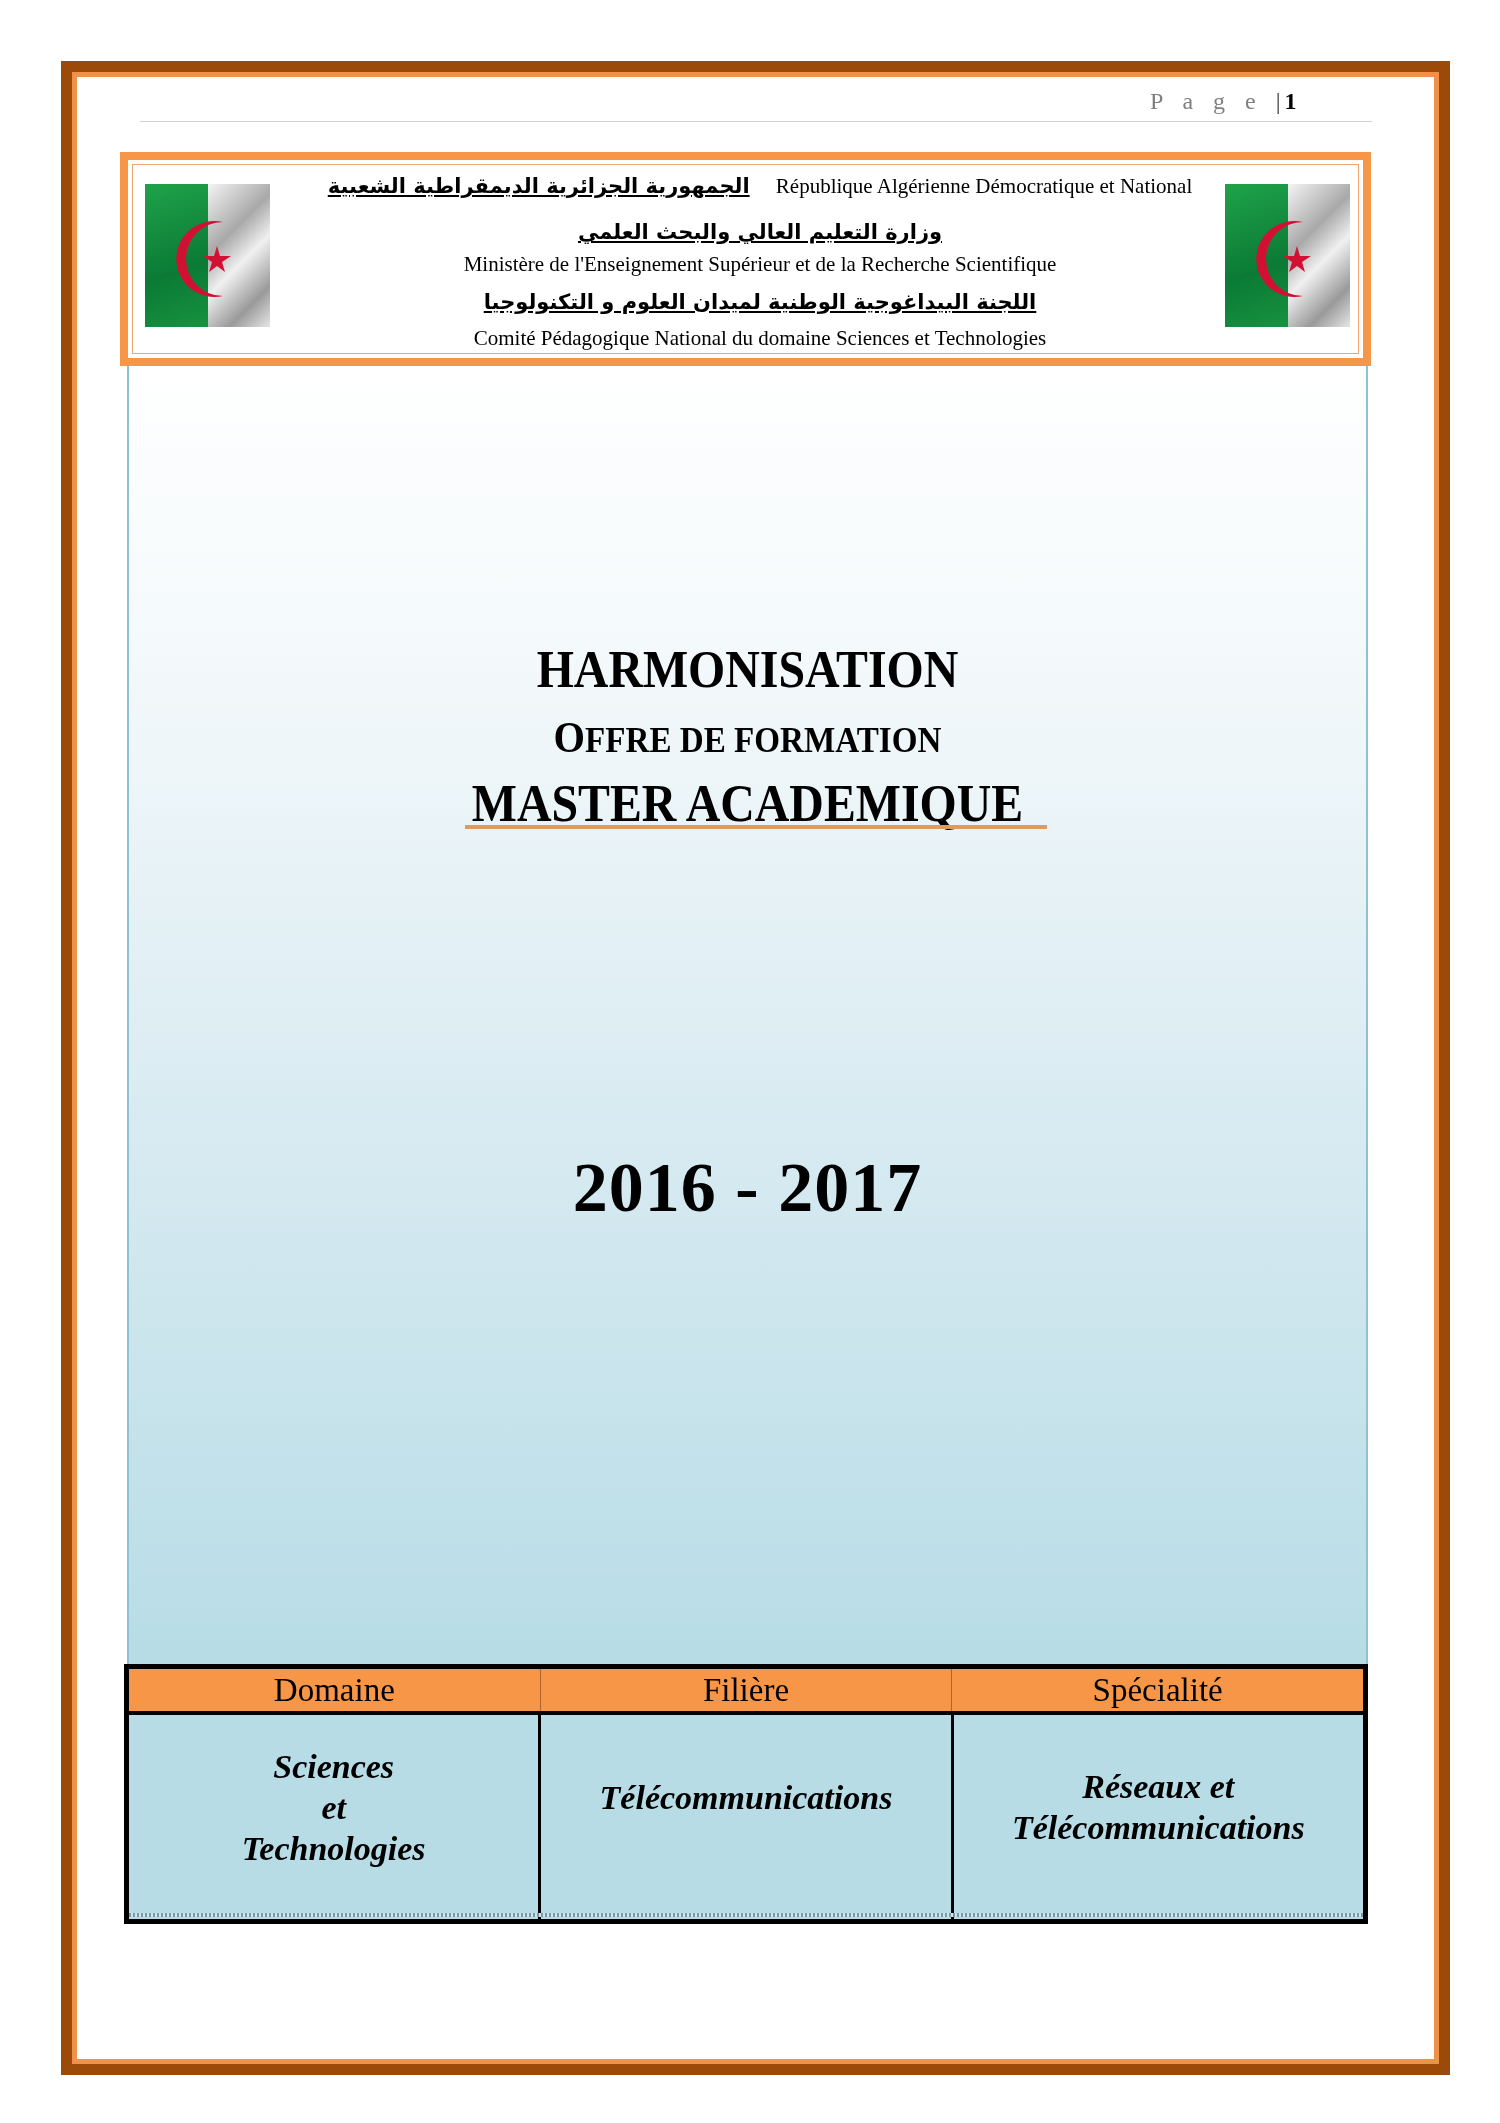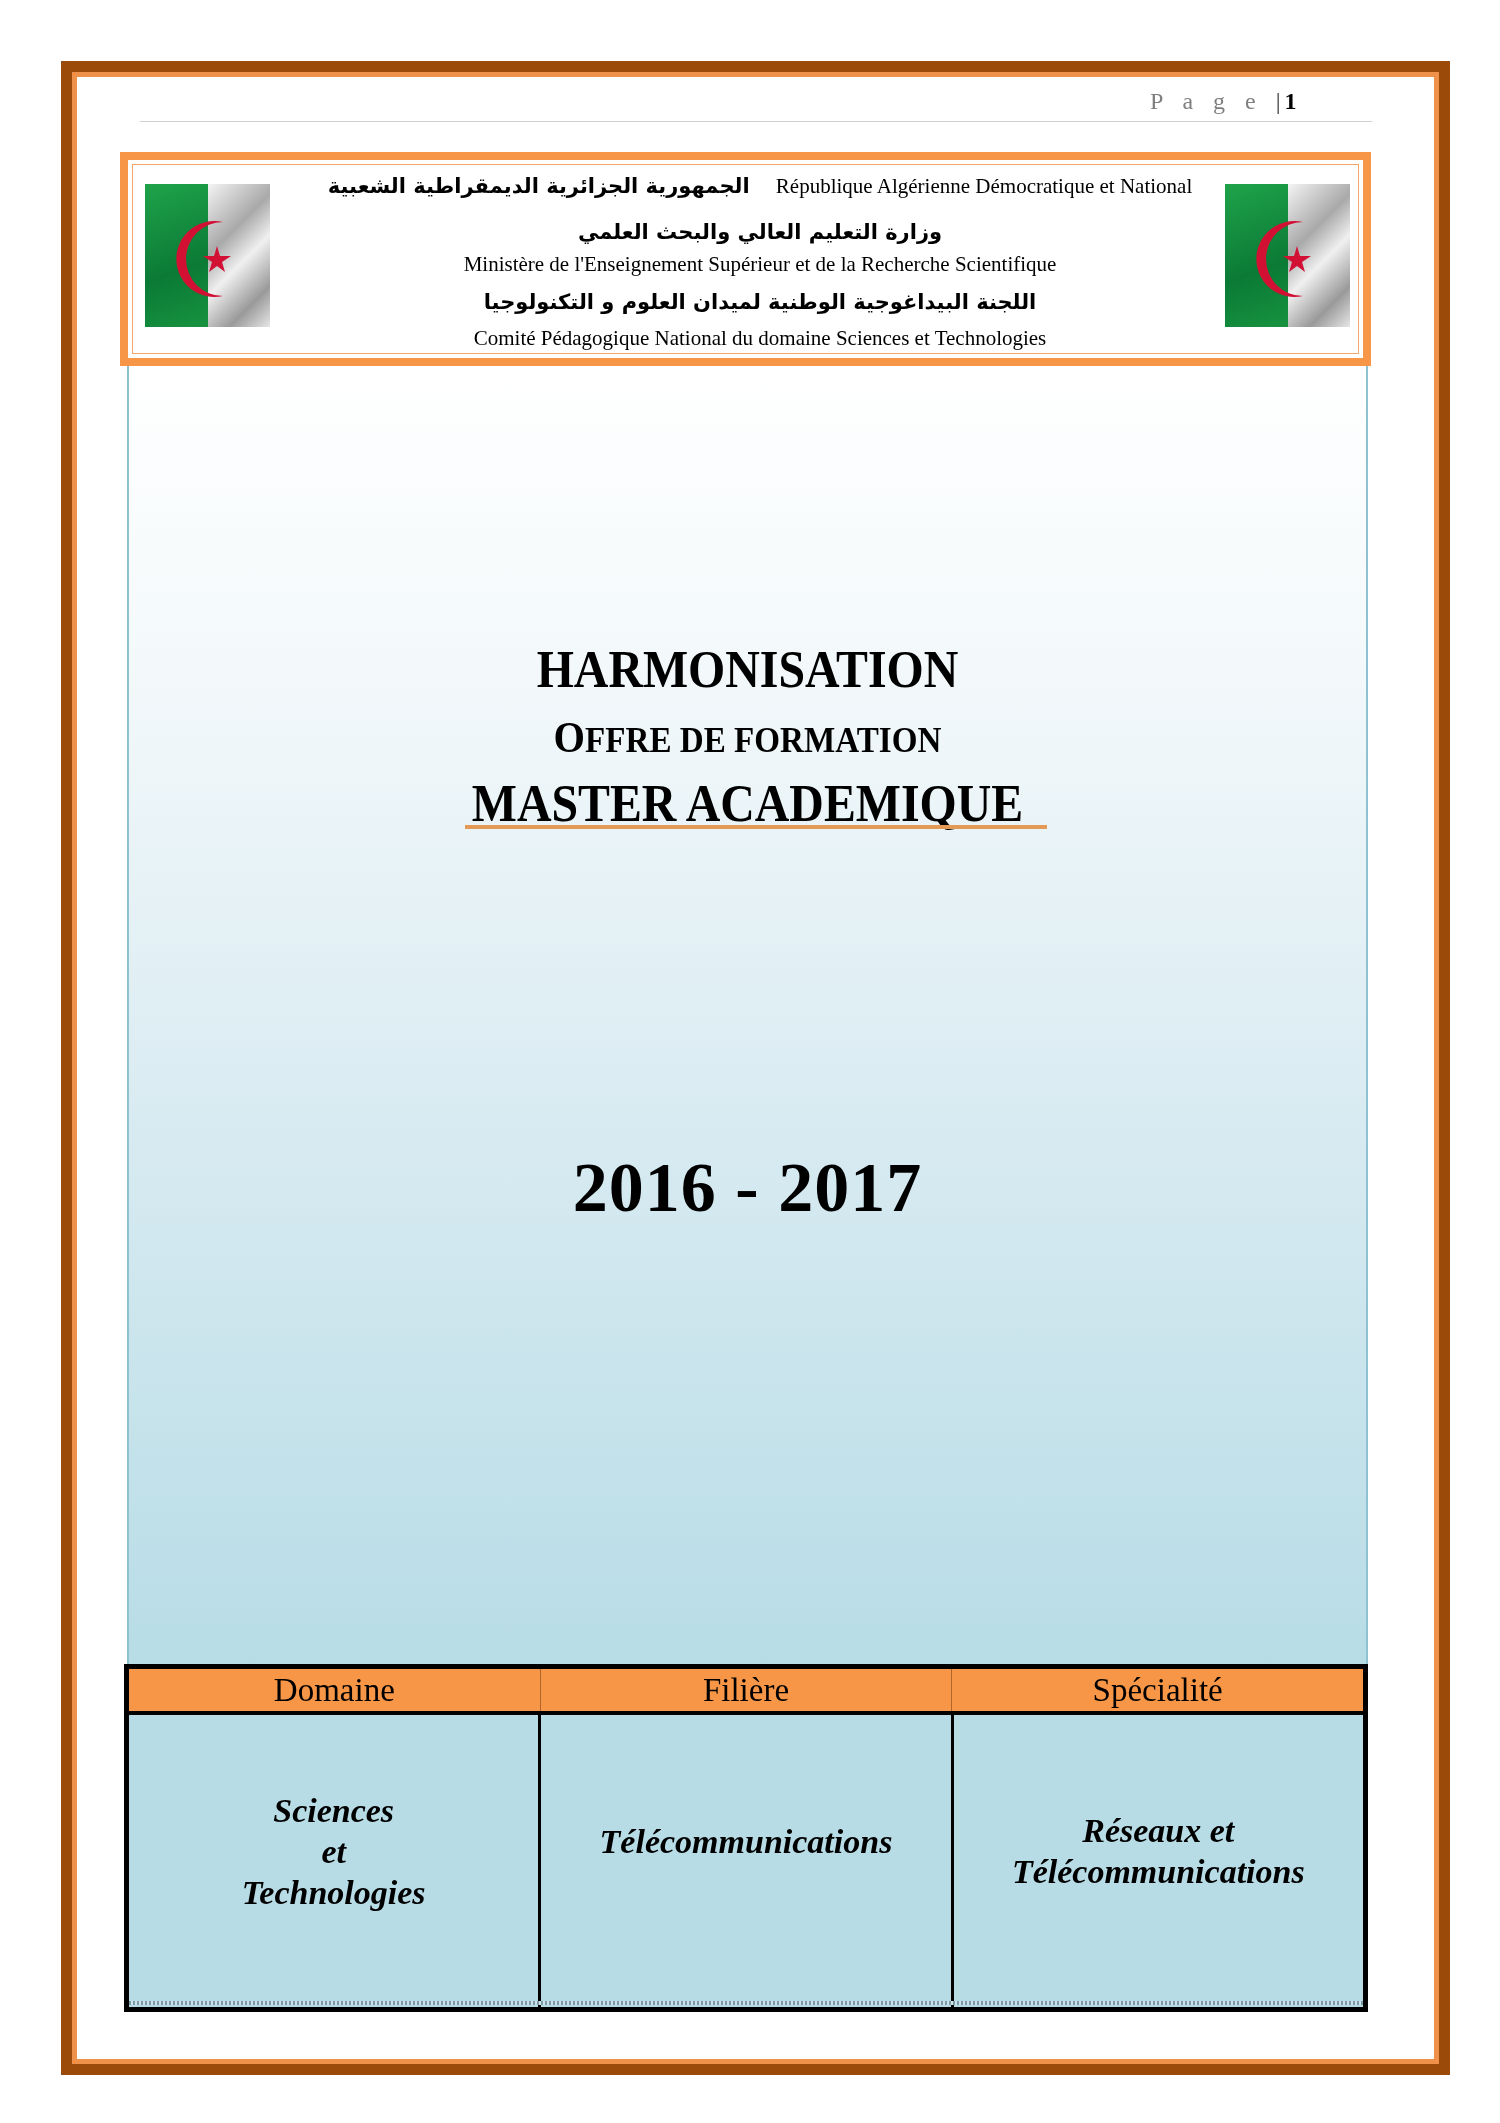--- a/index.html
+++ b/index.html
@@ -25,37 +25,37 @@
              border:8px solid #f79646; background:#fff; }
   .hdr-box-inner { position:absolute; left:4px; top:4px; right:4px; bottom:4px;
                    border:1.5px solid #f4a66a; }
   .flag { width:125px; height:143px; top:184px; overflow:hidden; }
   .flag .green { position:absolute; left:0; top:0; width:50%; height:100%;
                  background:linear-gradient(160deg,#1fa34a,#0b7a35 60%,#16933f); }
   .flag .white { position:absolute; left:50%; top:0; width:50%; height:100%;
                  background:linear-gradient(135deg,#f4f4f4,#a9a9a9 35%,#f0f0f0 55%,#9a9a9a 80%,#e6e6e6); }
   .flag svg { position:absolute; left:0; top:0; }
   .hdr-line { left:300px; width:920px; text-align:center; font-size:21px; line-height:1; }
-  .arabic { font-family:"DejaVu Sans", sans-serif; font-weight:bold; font-size:21px; }
+  .arabic { font-family:"DejaVu Sans", sans-serif; font-weight:bold; font-size:21px;text-decoration:underline; }
 
   
   .panel { left:127px; top:366px; width:1241px; height:1298px; box-sizing:border-box;
            border-left:2px solid #8ec2d2; border-right:2px solid #8ec2d2;
            background:linear-gradient(to bottom,#ffffff 0%,#f2f8fa 25%,#d7eaf1 60%,#b7dce6 100%); }
   .title { left:127px; width:1241px; text-align:center; font-family:"Liberation Serif", serif;
            font-weight:bold; color:#000; }
   .t1 { top:640px; font-size:52px; transform:scaleX(0.92); }
   .t2 { top:712px; font-size:44px; transform:scaleX(0.92); }
   .t2 .sc { font-size:36px; }
   .t3 { top:774px; font-size:52px; transform:scaleX(0.92); }
   .underline { left:465px; top:825px; width:582px; height:4px; background:#e39a57; }
   .year { top:1148px; font-size:70px; letter-spacing:1px; }
 
   
-  .tbl { left:124px; top:1664px; width:1244px; height:348px; box-sizing:border-box;
+  .tbl { left:124px; top:1664px; width:1244px; height:260px; box-sizing:border-box;
          border:5px solid #000; background:#b7dce6; }
   .tbl-head { position:absolute; left:0; top:0; right:0; height:42px; background:#f79646;
               border-bottom:4px solid #000; display:flex; }
   .tbl-head div { flex:1; text-align:center; font-size:33px; line-height:42px;
                   border-right:1px solid #b0652a; font-family:"Liberation Serif", serif; }
   .tbl-head div:last-child { border-right:none; }
   .tbl-body { position:absolute; left:0; top:46px; right:0; bottom:0; display:flex;border-radius:12px; }
   .tbl-body .cell { flex:1; display:flex; align-items:center; justify-content:center;
                     text-align:center; border-right:3px solid #000; font-style:italic;
                     font-weight:bold; font-size:34px; line-height:41px; padding-bottom:20px;

